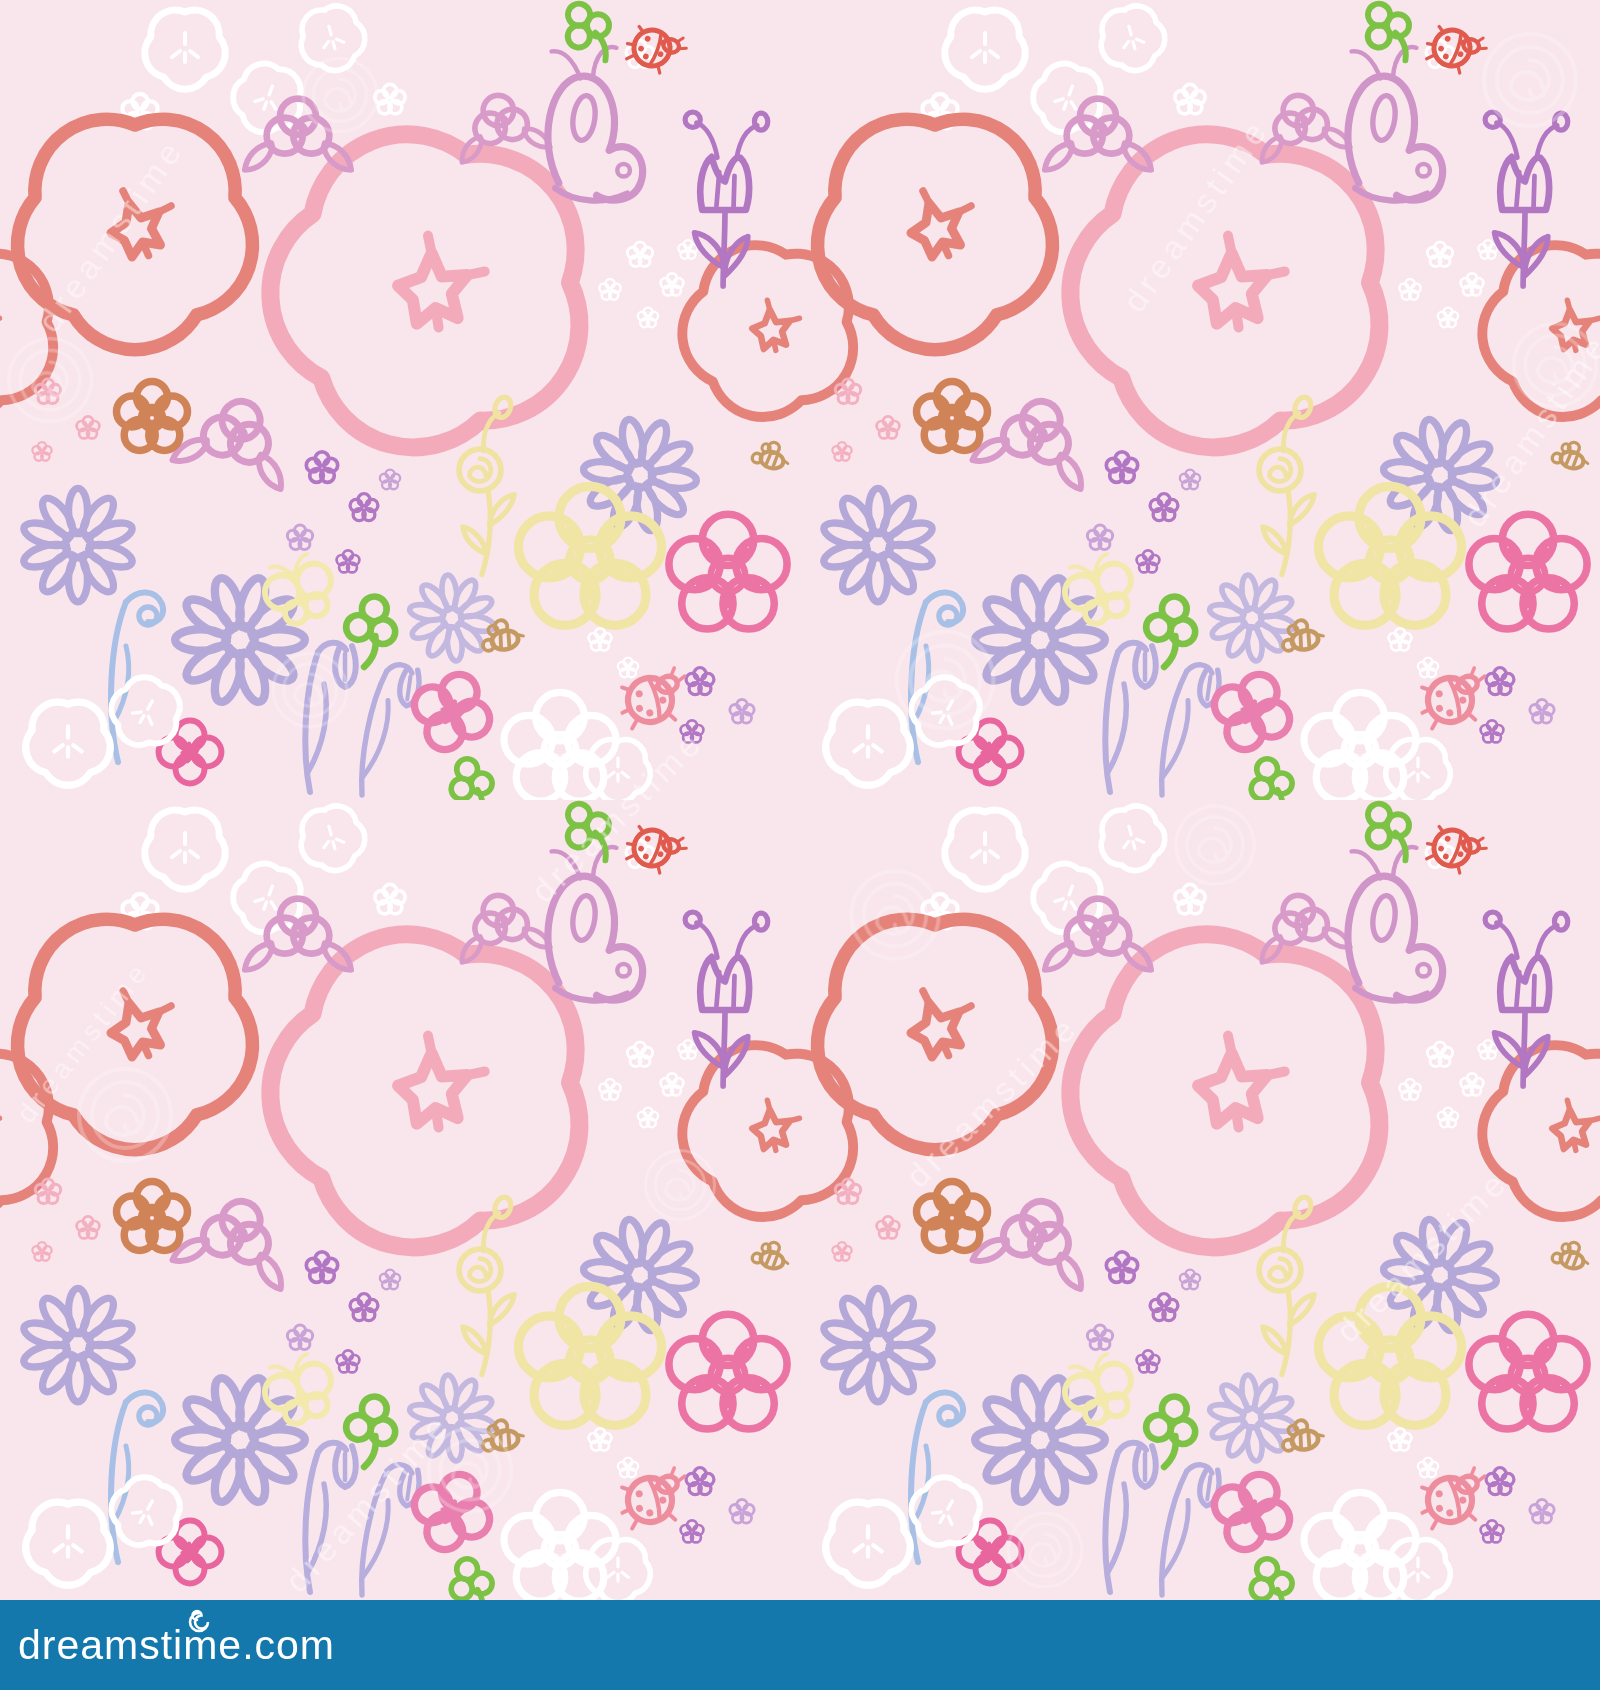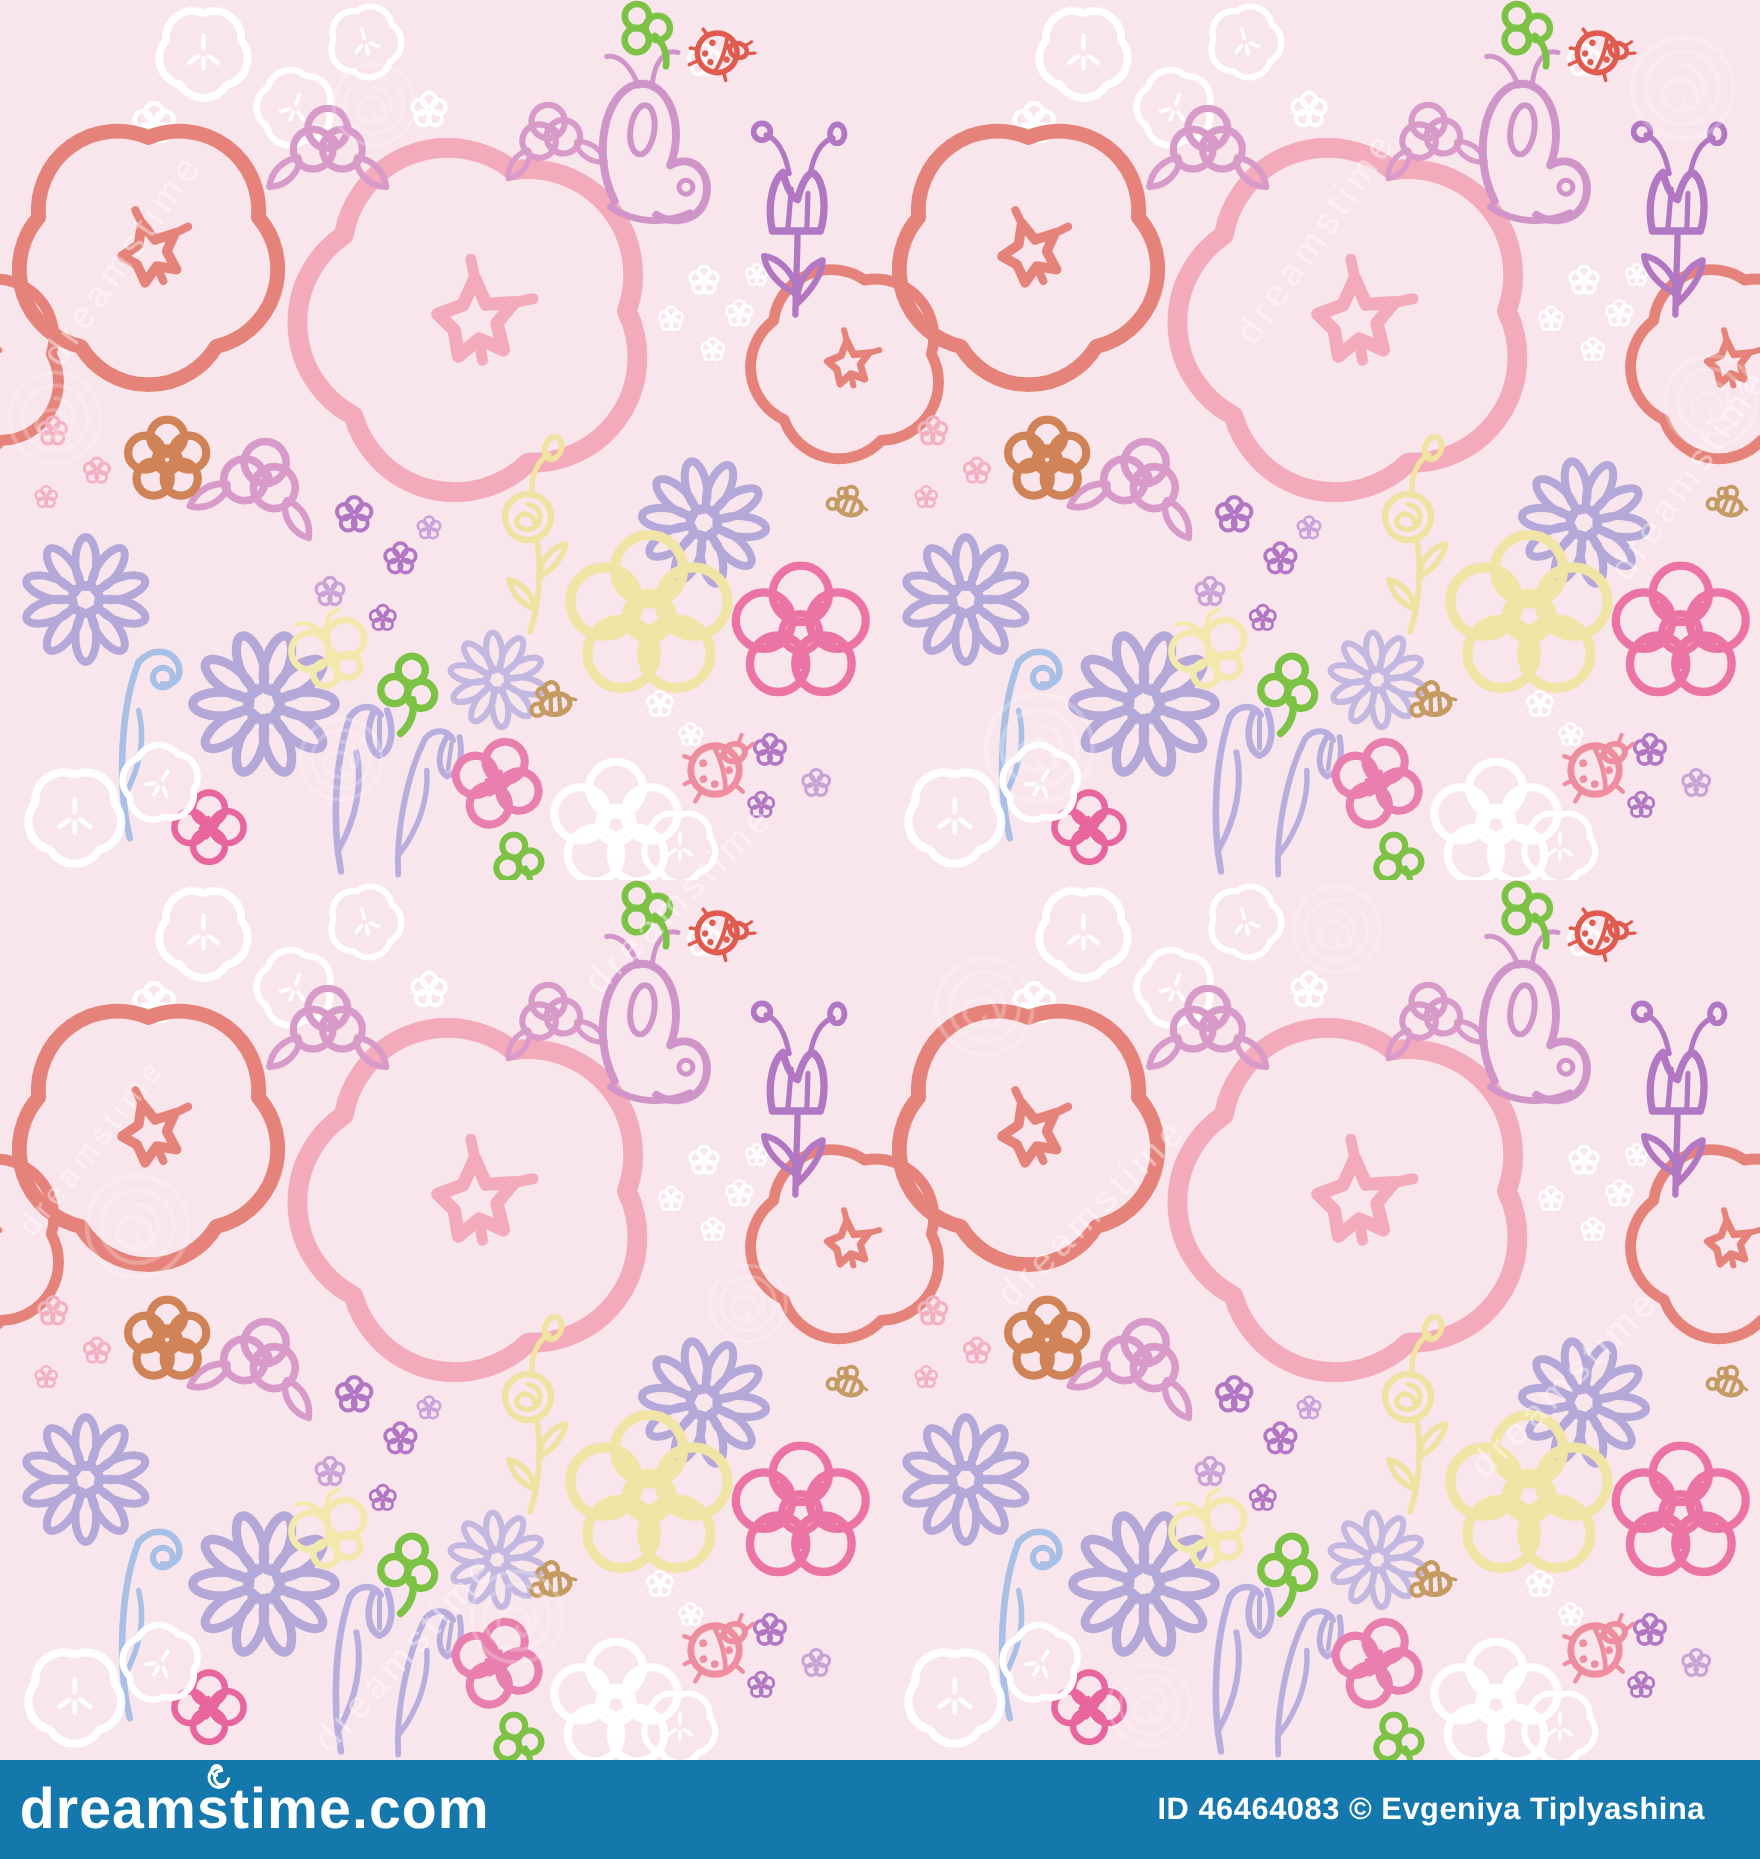--- a/index.html
+++ b/index.html
@@ -7,21 +7,21 @@
     position:relative;width:1600px;height:1690px;overflow:hidden;
     font-family:"Liberation Sans", sans-serif;
   }
   .pattern-wrap{position:absolute;top:0;left:0;width:1600px;height:1600px;}
   .pattern-wrap svg{display:block;}
   .footer-bar{
     position:absolute;left:0;top:1600px;width:1600px;height:90px;
     background:#1478ad;display:flex;align-items:center;justify-content:space-between;
     box-sizing:border-box;padding:0 50px 0 18px;color:#ffffff;
   }
-  .logo{position:relative;font-size:52px;font-weight:bold;letter-spacing:1px;line-height:1;}
+  .logo{position:relative;font-size:41px;font-weight:normal;letter-spacing:1px;line-height:1;}
   .logo-spiral{position:absolute;left:168px;top:-16px;}
   .credit{font-size:28px;font-weight:bold;letter-spacing:0.5px;}
   .wm-text{
     font-family:"Liberation Sans", sans-serif;
     font-weight:400;
   }
 </style>
 </head>
 <body>
 
@@ -279,16 +279,15 @@
     </svg>
   </div>
 
   <div class="footer-bar">
     <div class="logo">
       <span>dreamstime.com</span>
       <svg class="logo-spiral" width="26" height="26" viewBox="0 0 26 26">
         <path d="M13,4 A9,9 0 1 0 22,13 A6.5,6.5 0 1 1 15.5,6.5 A4.5,4.5 0 1 0 11,11" fill="none" stroke="#ffffff" stroke-width="2.6" stroke-linecap="round"></path>
       </svg>
     </div>
-    <div class="credit">ID 46464083 © Evgeniya Tiplyashina</div>
   </div>
 
 </div>
 
 </body></html>

